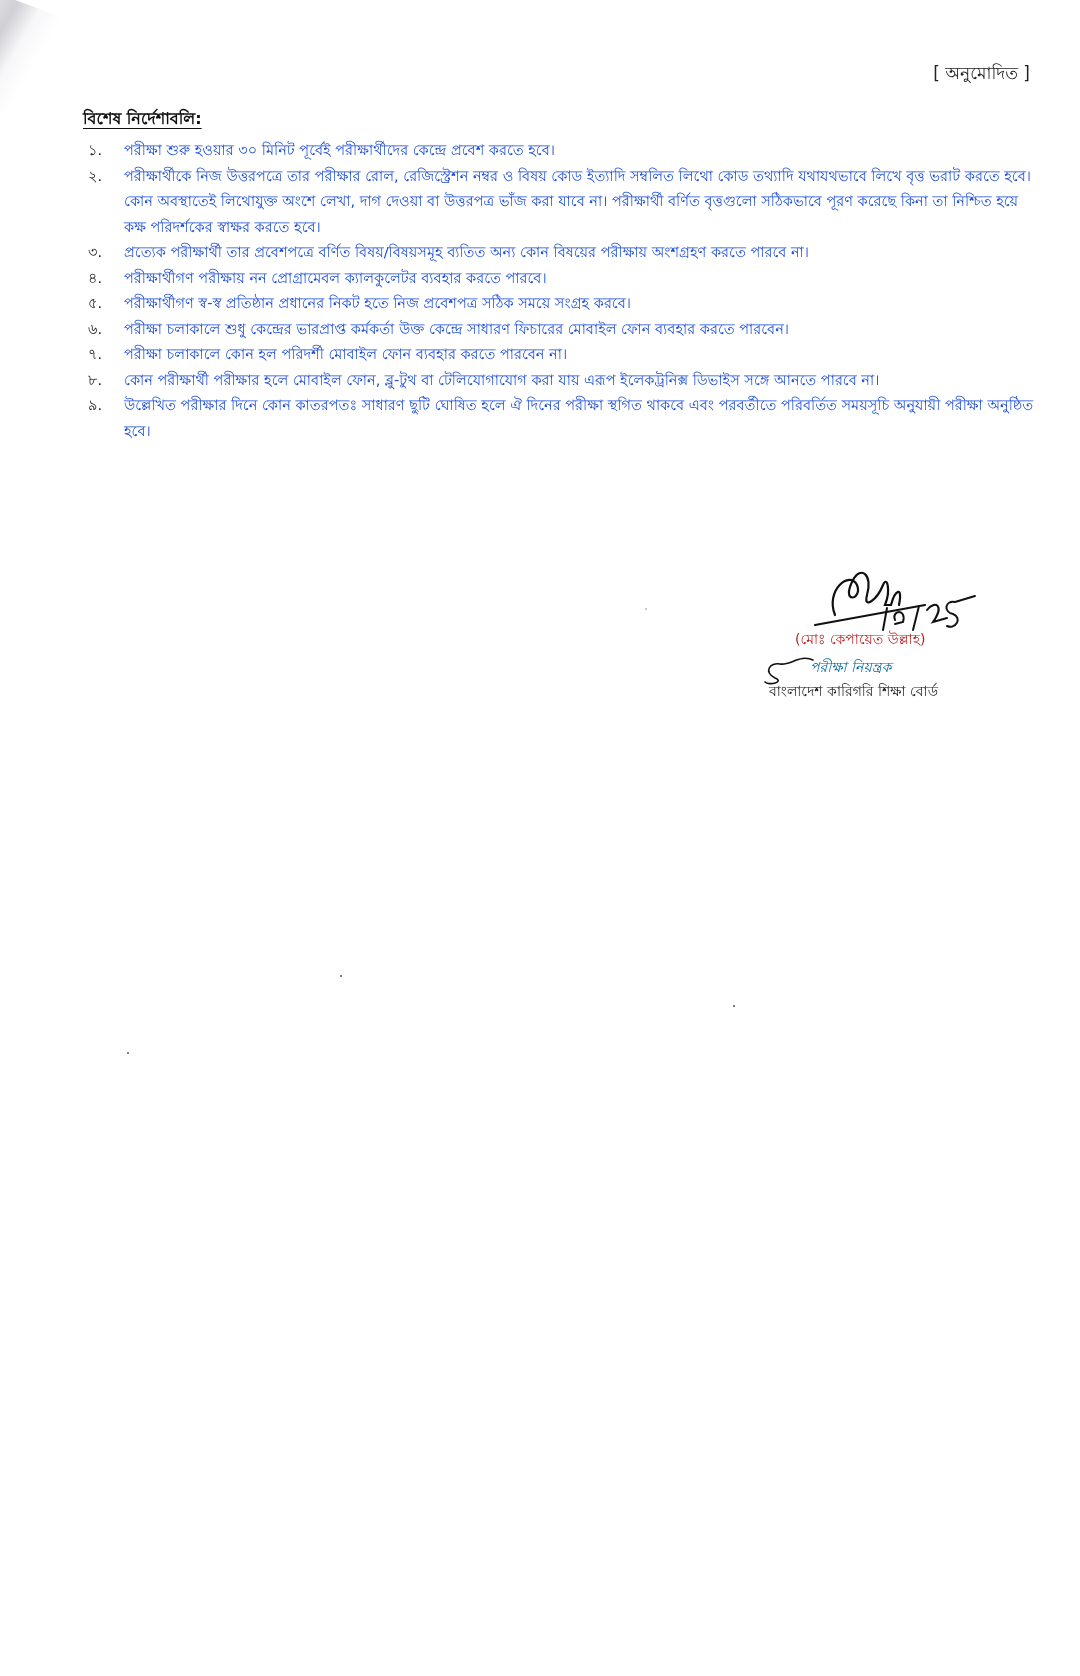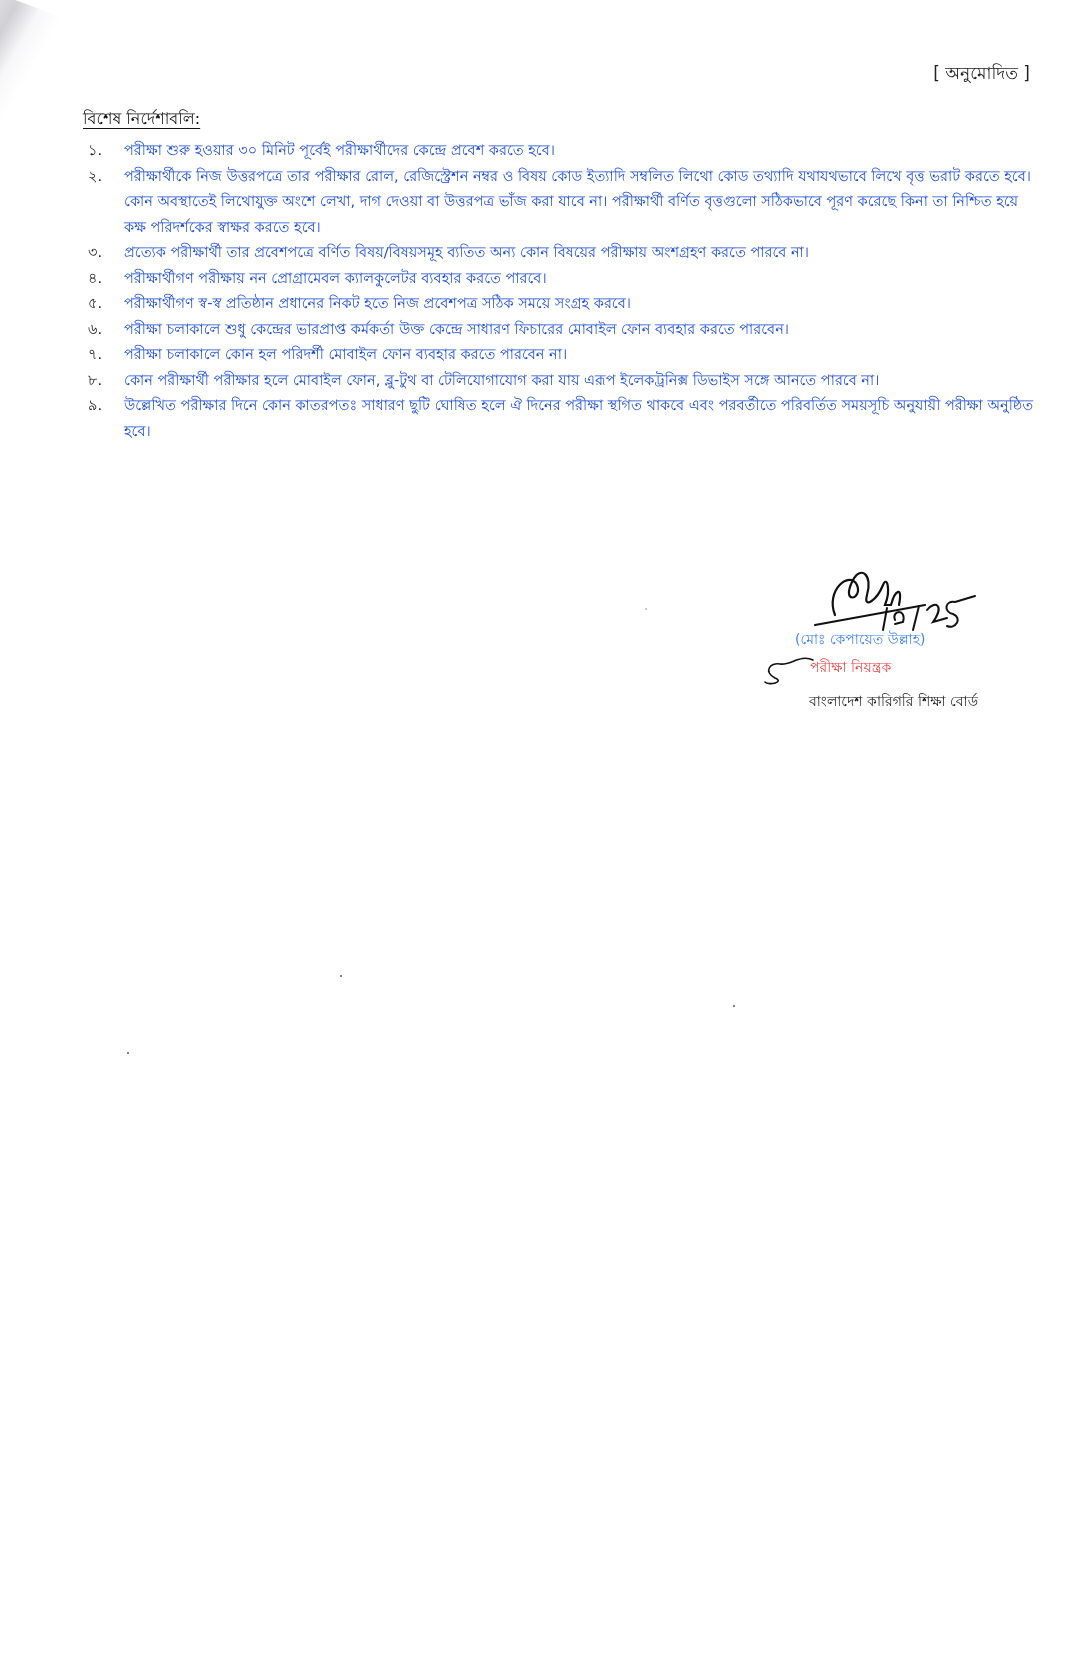--- a/index.html
+++ b/index.html
@@ -31,21 +31,21 @@
       top: 60px;
       right: 50px;
       font-size: 17px;
       color: #222;
     }
     .heading {
       position: absolute;
       top: 106px;
       left: 83px;
       font-size: 16px;
-      font-weight: normal;
+      font-weight: bold;
       text-decoration: underline;
       text-underline-offset: 4px;
       color: #111;
       text-align: right;
     }
     .instructions {
       position: absolute;
       top: 138px;
       left: 88px;
       width: 950px;
@@ -78,36 +78,36 @@
     .sig-scribble {
       position: absolute;
       top: 0;
       left: 40px;
     }
     .sig-name {
       position: absolute;
       top: 68px;
       left: 40px;
       font-size: 14px;
-      color: #3b82f6;
+      color: #b91c1c;
     }
     .sig-title {
       position: absolute;
       top: 96px;
       left: 55px;
       font-size: 14px;
-      color: #ef4444;
+      color: #0369a1;
+      font-style: italic;
     }
     .sig-org {
       position: absolute;
-      top: 130px;
+      top: 120px;
       left: 14px;
       font-size: 14px;
       color: #1a1a1a;
-      margin-left: 40px;
     }
     .sig-tilde {
       position: absolute;
       top: 92px;
       left: 0;
     }
     .speck {
       position: absolute;
       width: 2px;
       height: 2px;

